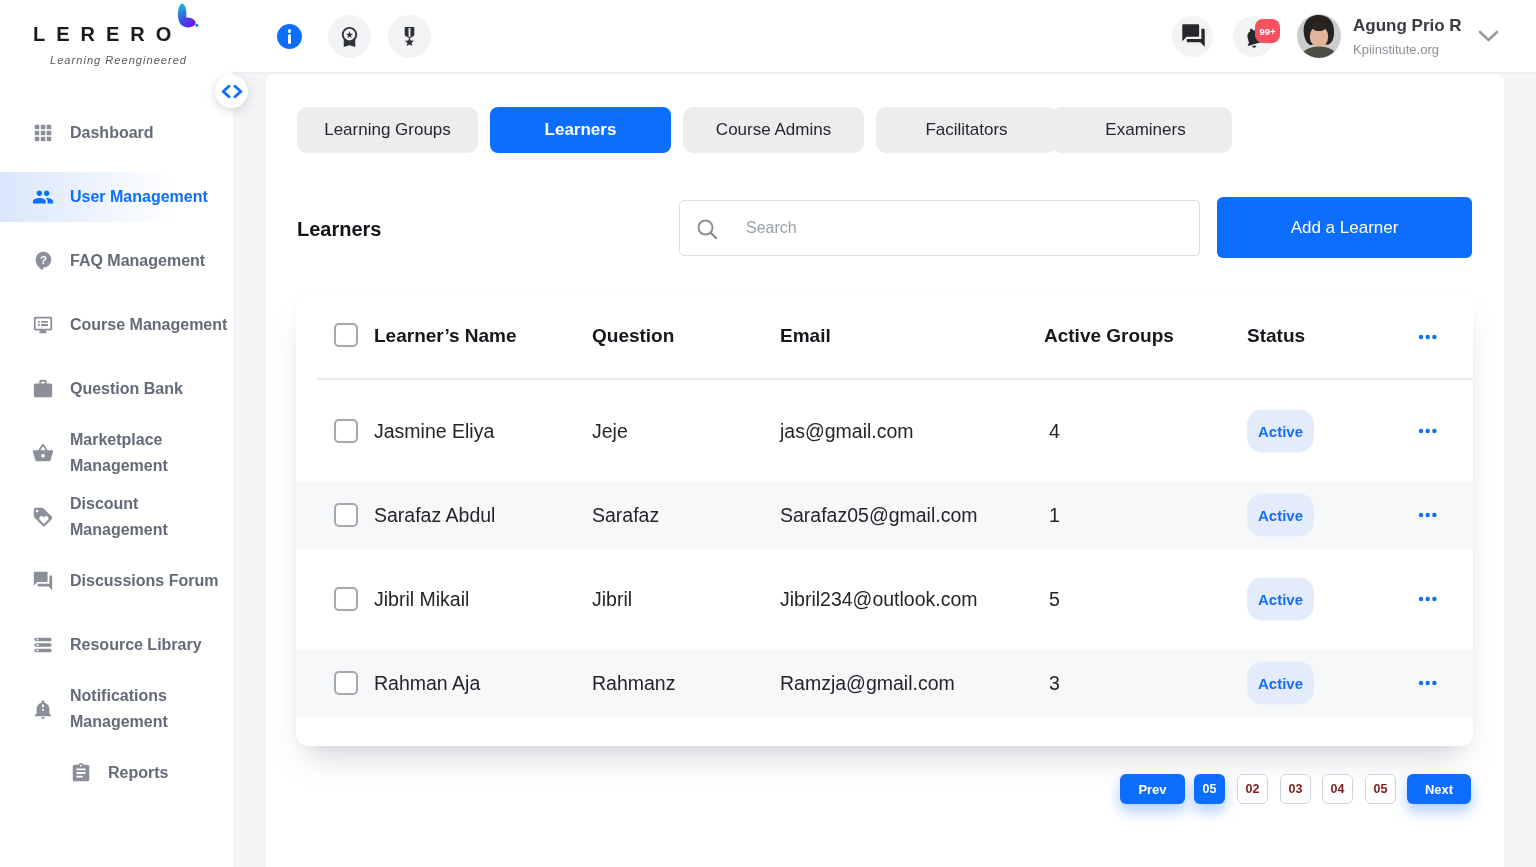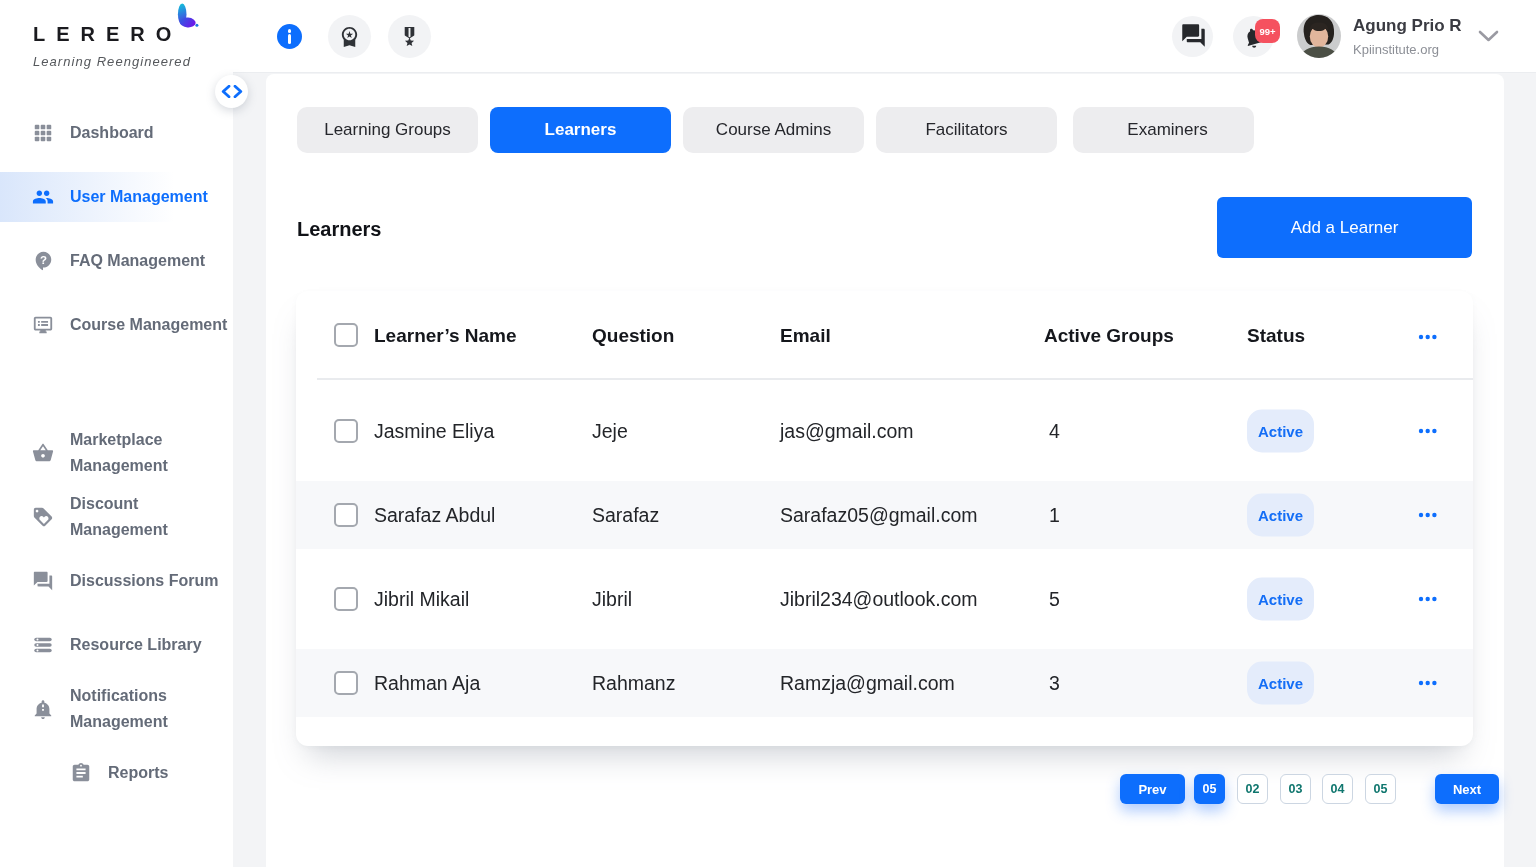--- a/index.html
+++ b/index.html
@@ -31,42 +31,49 @@
 .stripe { background:#f7f8fa; }
 .cell { position:absolute; top:50%; transform:translateY(-50%); font-size:19.5px; color:#232529; white-space:nowrap; }
 .badge { position:absolute; left:951px; top:50%; transform:translateY(-50%); width:67px; height:43px; border-radius:15px;
   background:#e4ecfb; color:#146ef6; font-size:15px; font-weight:bold; display:flex; align-items:center; justify-content:center; }
 .dots { position:absolute; left:1122px; top:50%; transform:translateY(-50%); }
 
 
 .pg { top:700px; height:30px; border-radius:6px; display:flex; align-items:center; justify-content:center;
   font-size:13px; font-weight:bold; }
 .pgblue { background:#0d6efd; color:#fff; box-shadow:0 7px 14px rgba(30,110,250,0.35); }
-.pgnum { width:31px; background:#fff; border:1px solid #ccd6e2; color:#0f766e; font-size:12.5px; }
+.pgnum { width:31px; background:#fff; border:1px solid #ccd6e2; color:#7f1d1d; font-size:12.5px; }
 
 
 .nav-item { position:absolute; left:0; width:233px; }
 .nav-ic { position:absolute; left:32px; top:50%; transform:translateY(-50%); width:22px; height:22px; }
 .nav-tx { position:absolute; left:70px; top:50%; transform:translateY(-50%); font-size:16px; font-weight:bold;
   color:#646b78; line-height:26px; white-space:nowrap; }
 </style>
 </head>
 <body>
 
 <div class="abs" id="topbar"></div>
 
 <div class="abs" id="main">
   <div class="abs tab" style="left:31px;">Learning Groups</div>
   <div class="abs tab active" style="left:224px;">Learners</div>
   <div class="abs tab" style="left:417px;">Course Admins</div>
   <div class="abs tab" style="left:610px;">Facilitators</div>
-  <div class="abs tab" style="left:807px;padding-left:8px;">Examiners</div>
+  <div class="abs tab" style="left:785px;padding-left:8px;">Examiners</div>
 
   <div class="abs" style="left:31px;top:144px;font-size:20px;font-weight:bold;color:#101217;">Learners</div>
 
+  <div class="abs" id="search">
+    <svg style="position:absolute;left:14px;top:15px;" width="26" height="26" viewBox="0 0 26 26">
+      <circle cx="11.5" cy="11.5" r="7" fill="none" stroke="#8b8f96" stroke-width="2"></circle>
+      <line x1="16.8" y1="16.8" x2="22" y2="22" stroke="#8b8f96" stroke-width="2.4" stroke-linecap="round"></line>
+    </svg>
+    <span style="position:absolute;left:66px;top:18px;font-size:16px;color:#9ba1a8;">Search</span>
+  </div>
   <div class="abs" id="addbtn">Add a Learner</div>
 
   <div class="abs" id="card">
 
     <div class="abs" style="left:38px;top:32px;">
         <div class="cb"></div>
       </div>
     <div class="abs" style="left:78px;top:34px;font-size:19px;font-weight:bold;color:#15171c;">Learner’s Name</div>
     <div class="abs" style="left:296px;top:34px;font-size:19px;font-weight:bold;color:#15171c;">Question</div>
     <div class="abs" style="left:484px;top:34px;font-size:19px;font-weight:bold;color:#15171c;">Email</div>
@@ -140,42 +147,42 @@
         </svg>
     </div>
   </div>
 
   <div class="abs pg pgblue" style="left:854px;width:65px;">Prev</div>
   <div class="abs pg pgblue" style="left:928px;width:31px;font-size:12.5px;">05</div>
   <div class="abs pg pgnum" style="left:971px;">02</div>
   <div class="abs pg pgnum" style="left:1014px;">03</div>
   <div class="abs pg pgnum" style="left:1056px;">04</div>
   <div class="abs pg pgnum" style="left:1099px;">05</div>
-  <div class="abs pg pgblue" style="left:1141px;width:64px;margin-left:28px;">Next</div>
+  <div class="abs pg pgblue" style="left:1141px;width:64px;">Next</div>
 </div>
 
 <div class="abs" id="sidebar">
   <div class="abs" style="left:33px;top:23px;font-size:20px;letter-spacing:11px;color:#1b1b1f;font-weight:bold;">LERERO</div>
   <svg class="abs" style="left:175px;top:2px;" width="26" height="27" viewBox="0 0 26 27">
     <defs>
       <linearGradient id="lg1" x1="0" y1="0" x2="0.15" y2="1">
         <stop offset="0" stop-color="#12c7d7"></stop>
           <stop offset="0.38" stop-color="#2492de"></stop>
           <stop offset="1" stop-color="#4b3ae0"></stop>
       </linearGradient>
       <linearGradient id="lg2" x1="0" y1="0" x2="1" y2="0.4">
         <stop offset="0" stop-color="#2b62e2"></stop>
           <stop offset="1" stop-color="#6c18e8"></stop>
       </linearGradient>
     </defs>
     <ellipse cx="7.2" cy="12.3" rx="4.3" ry="10.7" fill="url(#lg1)"></ellipse>
     <ellipse cx="12.8" cy="20.5" rx="7.9" ry="4.9" fill="url(#lg2)" transform="rotate(4 12.8 20.5)"></ellipse>
     <circle cx="21.9" cy="23.2" r="1.5" fill="#1f74e0"></circle>
   </svg>
-  <div class="abs" style="left:33px;top:54px;font-size:13px;font-style:italic;color:#55585c;letter-spacing:1.05px;">Learning Reengineered</div>
+  <div class="abs" style="left:50px;top:54px;font-size:11px;font-style:italic;color:#55585c;letter-spacing:1.05px;">Learning Reengineered</div>
   <div class="abs" style="left:0;top:172px;width:233px;height:50px;background:linear-gradient(90deg,#d9e6fb 0%,rgba(255,255,255,0) 75%);"></div>
 
   <div class="nav-item" style="top:108px;height:50px;">
     <svg class="nav-ic" viewBox="0 0 24 24">
         <g fill="#8a8f9a">
       <rect x="3" y="3" width="5" height="5" rx="1"></rect>
           <rect x="9.5" y="3" width="5" height="5" rx="1"></rect>
           <rect x="16" y="3" width="5" height="5" rx="1"></rect>
       <rect x="3" y="9.5" width="5" height="5" rx="1"></rect>
           <rect x="9.5" y="9.5" width="5" height="5" rx="1"></rect>
@@ -203,20 +210,26 @@
     <div class="nav-tx">FAQ Management</div>
   </div>
 
   <div class="nav-item" style="top:300px;height:50px;">
     <svg class="nav-ic" viewBox="0 0 24 24">
         <path fill="#8a8f9a" d="M20 3H4c-1.1 0-2 .9-2 2v11c0 1.1.9 2 2 2h5v1H8v2h8v-2h-1v-1h5c1.1 0 2-.9 2-2V5c0-1.1-.9-2-2-2zm0 13H4V5h16v11zM6.5 7.5h2v2h-2zm3.5 0h7.5v2H10zm-3.5 3.5h2v2h-2zm3.5 0h7.5v2H10z"></path>
       </svg>
     <div class="nav-tx">Course Management</div>
   </div>
 
+  <div class="nav-item" style="top:364px;height:50px;">
+    <svg class="nav-ic" viewBox="0 0 24 24">
+        <path fill="#8a8f9a" d="M20 6h-4V4c0-1.11-.89-2-2-2h-4c-1.11 0-2 .89-2 2v2H4c-1.11 0-2 .89-2 2v11c0 1.11.89 2 2 2h16c1.11 0 2-.89 2-2V8c0-1.11-.89-2-2-2zm-6 0h-4V4h4v2z"></path>
+      </svg>
+    <div class="nav-tx">Question Bank</div>
+  </div>
 
   <div class="nav-item" style="top:415px;height:76px;">
     <svg class="nav-ic" viewBox="0 0 24 24">
         <path fill="#8a8f9a" d="M17.21 9l-4.38-6.56c-.19-.28-.51-.42-.83-.42-.32 0-.64.14-.83.43L6.79 9H2c-.55 0-1 .45-1 1 0 .09.01.18.04.27l2.54 9.27c.23.84 1 1.46 1.92 1.46h13c.92 0 1.69-.62 1.93-1.46l2.54-9.27L23 10c0-.55-.45-1-1-1h-4.79zM9 9l3-4.4L15 9H9zm3 8c-1.1 0-2-.9-2-2s.9-2 2-2 2 .9 2 2-.9 2-2 2z"></path>
       </svg>
     <div class="nav-tx">Marketplace<br>Management</div>
   </div>
 
   <div class="nav-item" style="top:479px;height:76px;">
     <svg class="nav-ic" viewBox="0 0 24 24">

